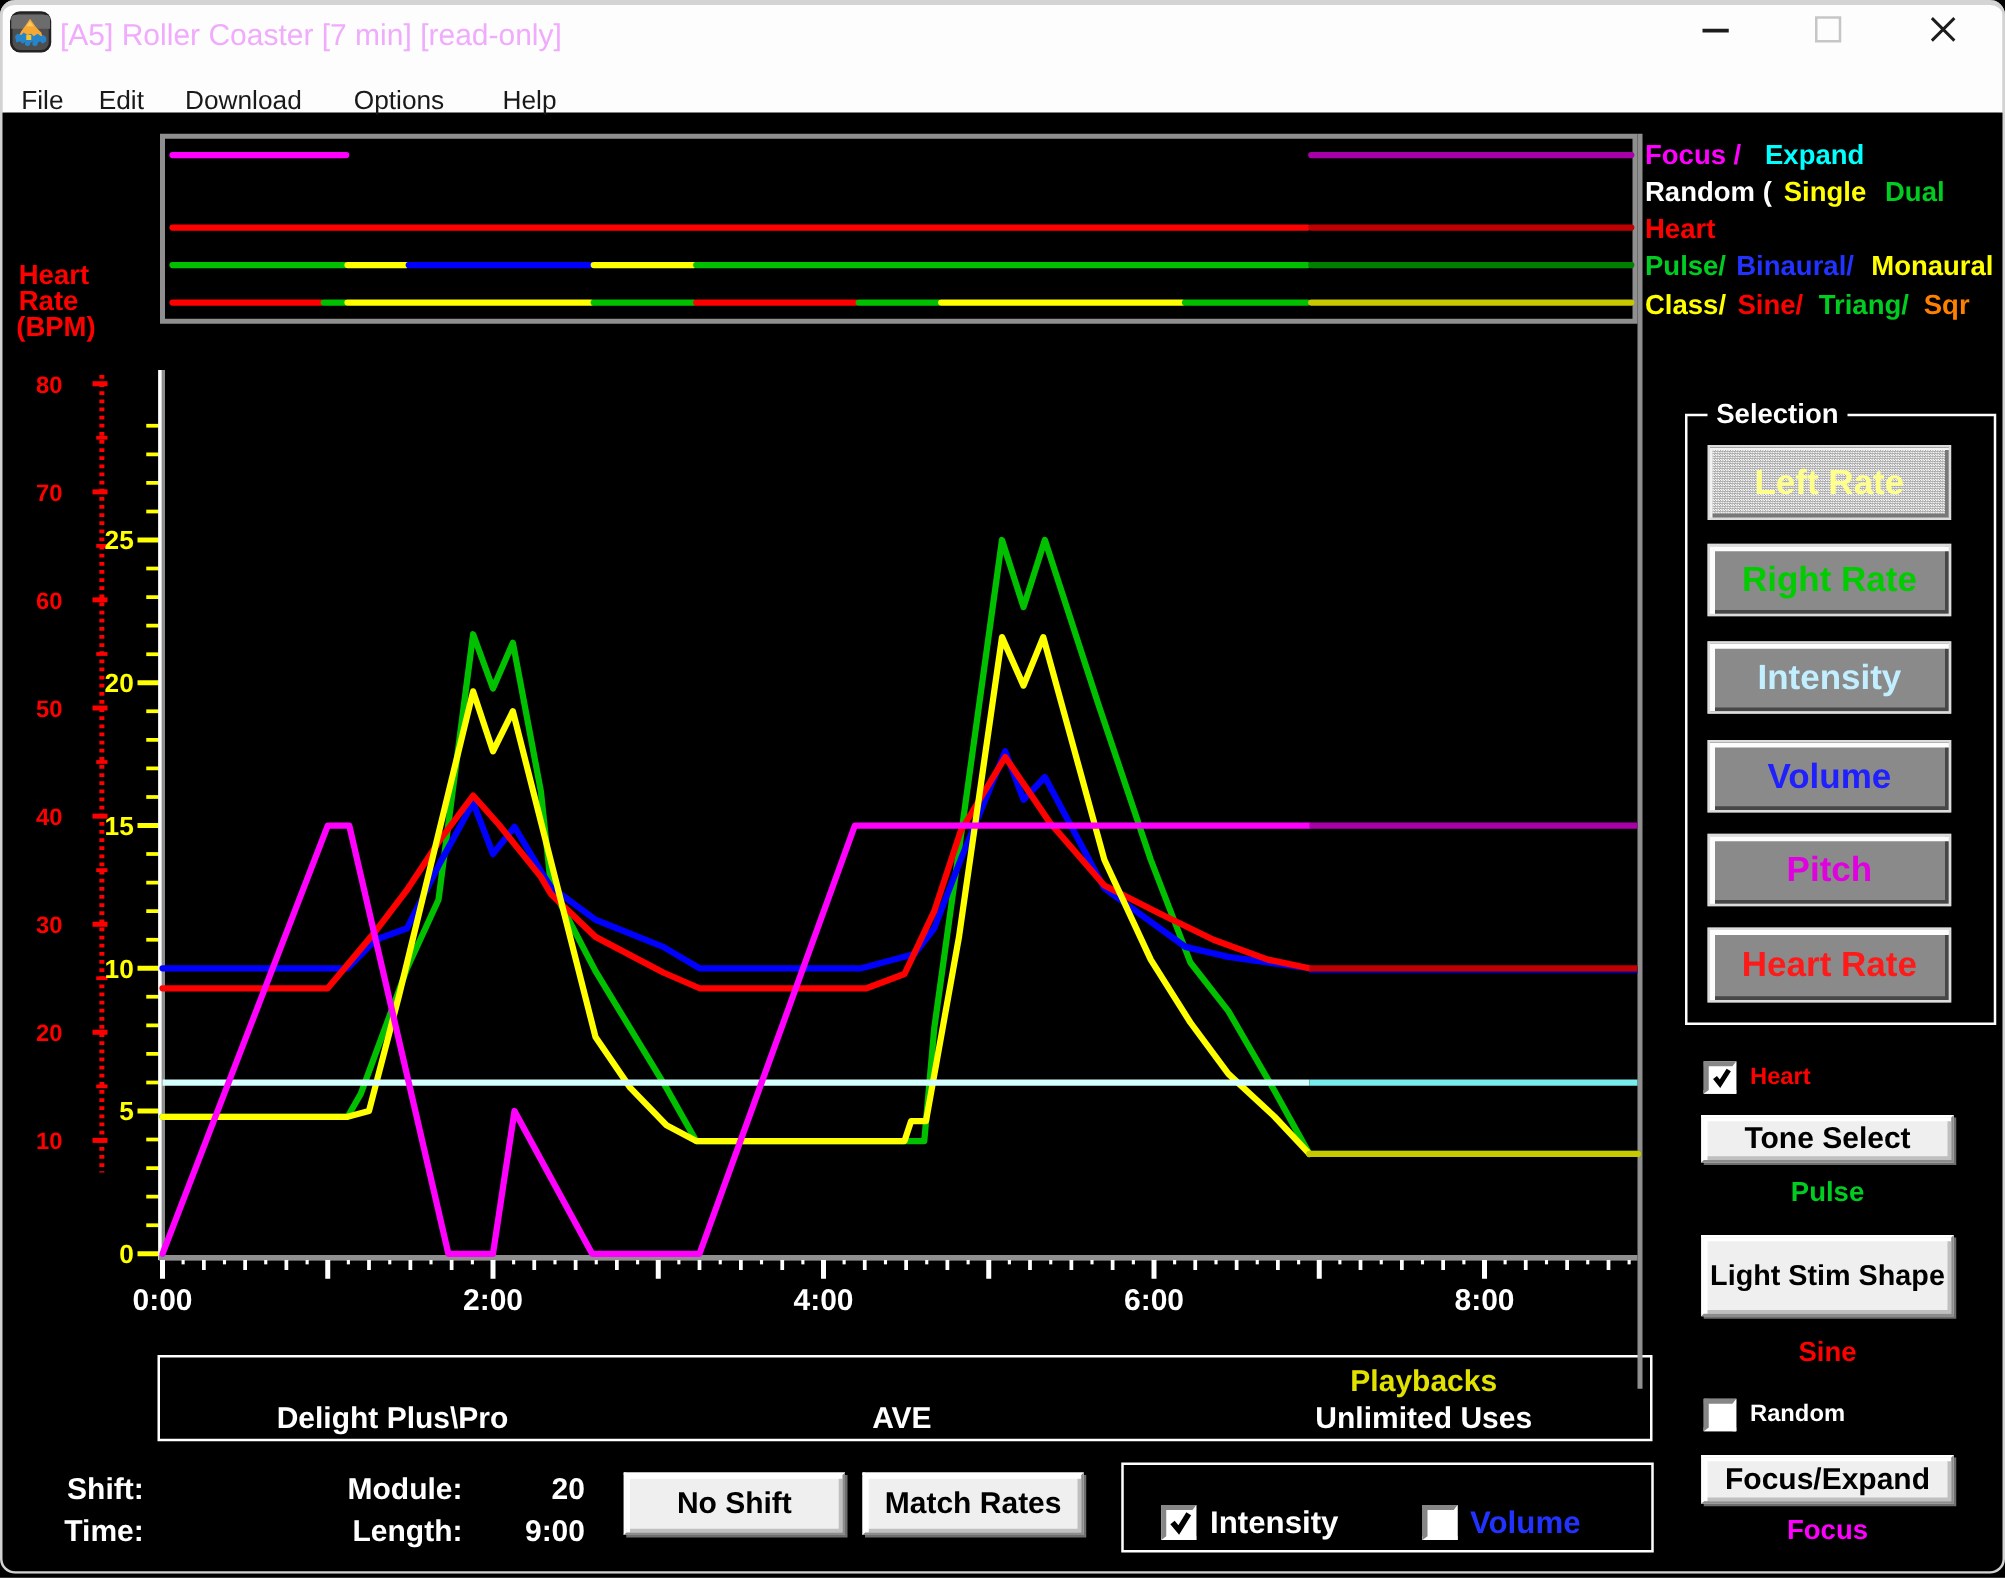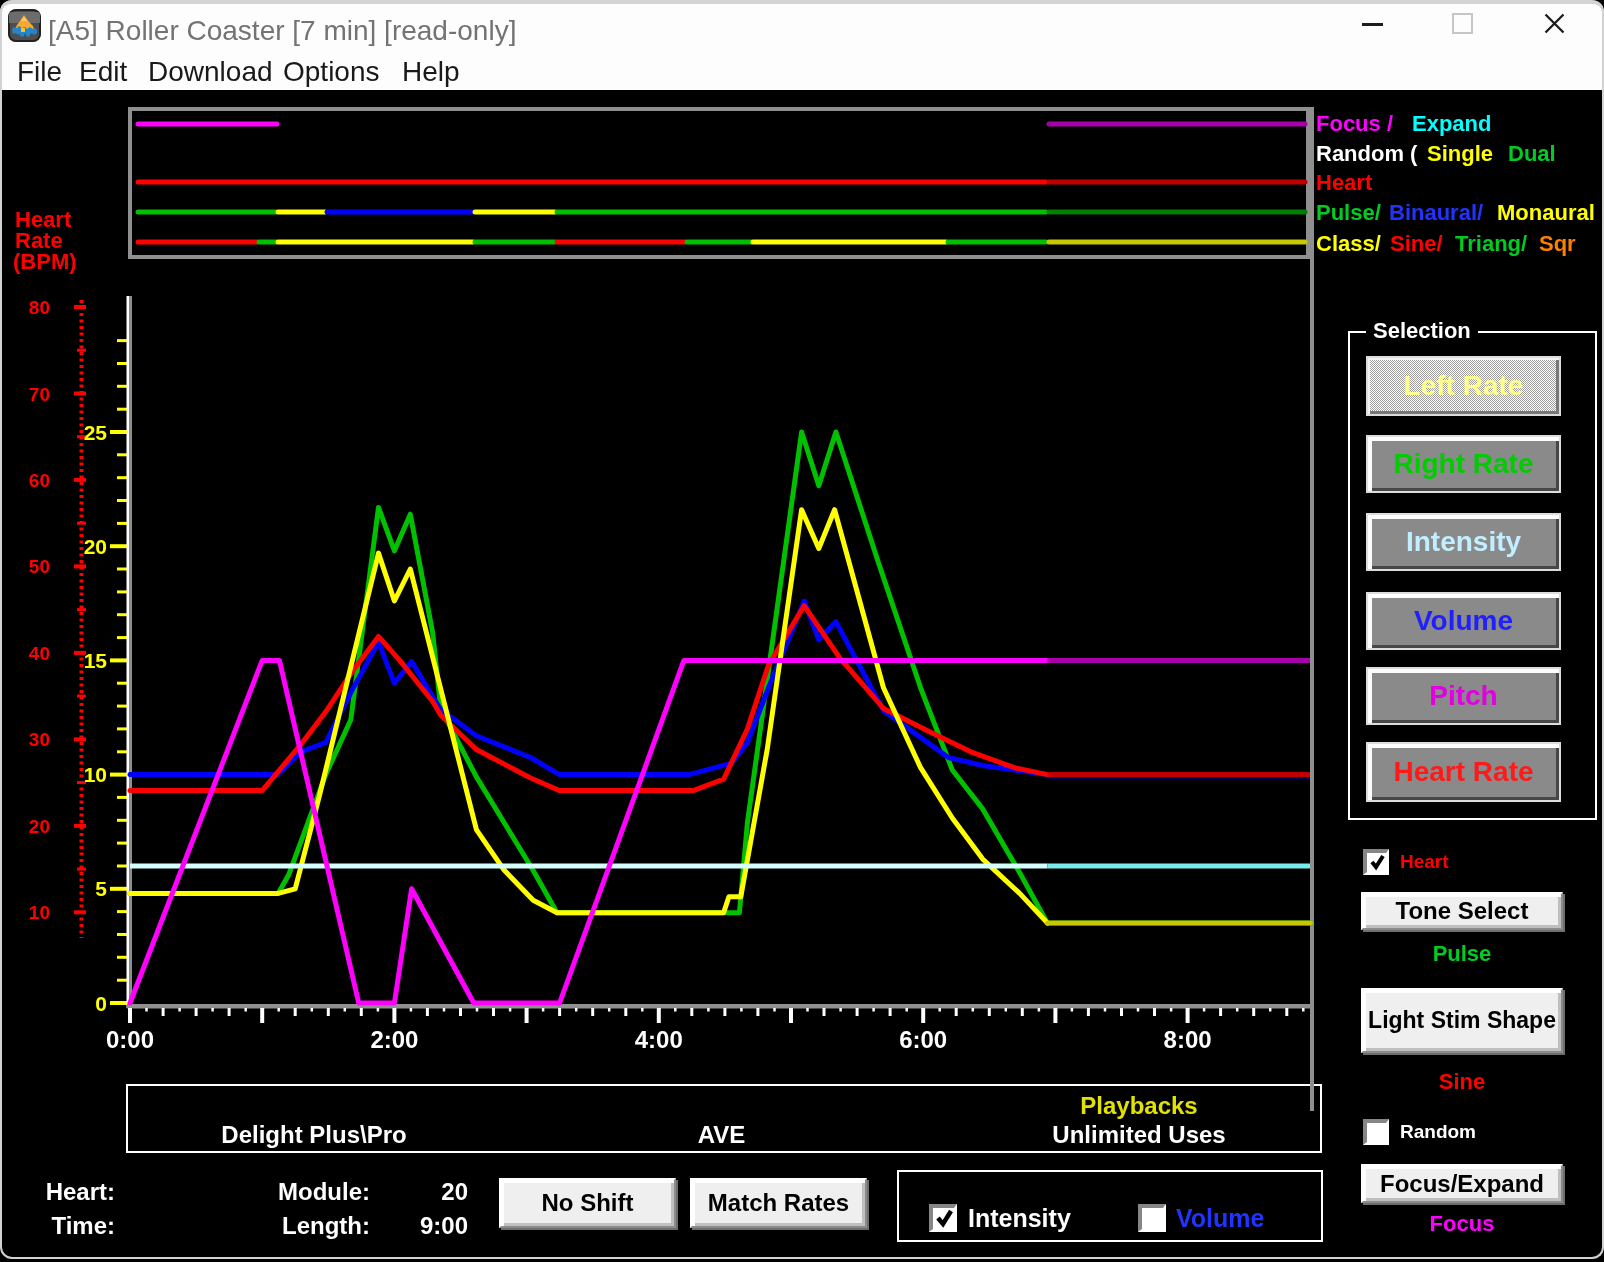--- a/index.html
+++ b/index.html
@@ -2,22 +2,22 @@
 <html><head>
 <meta charset="utf-8">
 <style>
 html,body{margin:0;padding:0;background:#000;}
 body{width:1604px;height:1262px;position:relative;overflow:hidden;font-family:"Liberation Sans",sans-serif;}
 *{box-sizing:border-box;}
 .abs{position:absolute;}
 
 #titlebar{position:absolute;left:0;top:0;width:1604px;height:90px;background:#FDFDFD;border-top:4px solid #D4D4D4;border-left:2px solid #D4D4D4;border-right:2px solid #D4D4D4;border-radius:12px 12px 0 0;}
 #frame{position:absolute;left:0;top:0;width:1604px;height:1259px;border:2px solid #D2D2D2;border-top:none;border-radius:12px;pointer-events:none;z-index:50;}
-#title-text{position:absolute;left:48px;top:15px;font-size:28px;color:#737373;white-space:nowrap;}
-.menu-item{position:absolute;top:56px;font-size:28px;color:#191919;}
+#title-text{position:absolute;left:48px;top:15px;font-size:24px;color:#f0abfc;white-space:nowrap;}
+.menu-item{position:absolute;top:69px;font-size:21px;color:#191919;}
 #appicon{position:absolute;left:8px;top:9px;width:33px;height:33px;border-radius:8px;background:linear-gradient(#636363 0%,#4a4a4a 45%,#3c3c3c 55%,#383838 100%);overflow:hidden;}
 
 .group{position:absolute;border:2px solid #FFFFFF;}
 .group-label{position:absolute;top:-14px;background:#000;color:#FFF;font-weight:bold;font-size:22px;line-height:24px;padding:0 7px;white-space:nowrap;}
 
 .selbtn{position:absolute;left:1366px;width:195px;background:#8A8A8A;border:2px solid #DCDCDC;box-shadow:inset 4px 4px 0 #FDFDFD,inset -3px -3px 0 #474747;display:flex;align-items:center;justify-content:center;font-weight:bold;font-size:28px;}
 #btn-leftrate{background:repeating-conic-gradient(#FFFFFF 0% 25%, #9E9E9E 0% 50%) 0 0/2px 2px;box-shadow:inset 2px 2px 0 #F2F2F2,inset -3px -3px 0 #787878;}
 
 .litbtn{position:absolute;background:#EFEFEF;border:2px solid #8C8C8C;border-top-color:#FFFFFF;border-left-color:#FFFFFF;box-shadow:inset 3px 3px 0 #FFFFFF,inset -3px -3px 0 #BFBFBF,2px 2px 0 #6E6E6E;display:flex;align-items:center;justify-content:center;font-weight:bold;font-size:24px;color:#000;}
 
@@ -283,21 +283,21 @@
 <div class="lab" style="left:1400px;top:1119px;font-size:19px;line-height:26px;color:#FFFFFF;">Random</div>
 <div class="litbtn" style="left:1361px;top:1164px;width:202px;height:39px;">Focus/Expand</div>
 <div class="lab" style="left:1361px;top:1211px;width:202px;text-align:center;font-size:22px;color:#FF00FF;">Focus</div>
 
 <div class="group" style="left:126px;top:1084px;width:1196px;height:69px;border-color:#FFF;">
   <div class="abs lab" style="left:826px;top:6px;width:370px;text-align:center;font-size:24px;color:#E2E200;">Playbacks</div>
   <div class="abs lab" style="left:380px;top:35px;width:427px;text-align:center;font-size:24px;color:#FFF;">AVE</div>
   <div class="abs lab" style="left:0;top:35px;width:372px;text-align:center;font-size:24px;color:#FFF;">Delight Plus\Pro</div>
   <div class="abs lab" style="left:826px;top:35px;width:370px;text-align:center;font-size:24px;color:#FFF;">Unlimited Uses</div>
 </div>
-<div class="lab" style="left:0;top:1178px;width:115px;text-align:right;font-size:24px;color:#FFF;">Heart:</div>
+<div class="lab" style="left:0;top:1178px;width:115px;text-align:right;font-size:24px;color:#FFF;">Shift:</div>
 <div class="lab" style="left:0;top:1212px;width:115px;text-align:right;font-size:24px;color:#FFF;">Time:</div>
 <div class="lab" style="left:200px;top:1178px;width:170px;text-align:right;font-size:24px;color:#FFF;">Module:</div>
 <div class="lab" style="left:200px;top:1212px;width:170px;text-align:right;font-size:24px;color:#FFF;">Length:</div>
 <div class="lab" style="left:380px;top:1178px;width:88px;text-align:right;font-size:24px;color:#FFF;">20</div>
 <div class="lab" style="left:380px;top:1212px;width:88px;text-align:right;font-size:24px;color:#FFF;">9:00</div>
 <div class="litbtn" style="left:499px;top:1178px;width:177px;height:50px;">No Shift</div>
 <div class="litbtn" style="left:690px;top:1178px;width:177px;height:50px;">Match Rates</div>
 <div class="group" style="left:897px;top:1170px;width:426px;height:72px;">
   <div class="cb" style="left:30px;top:32px;width:28px;height:28px;">
     <svg width="24" height="24" viewBox="0 0 24 24" style="left:0;top:-1px;">

